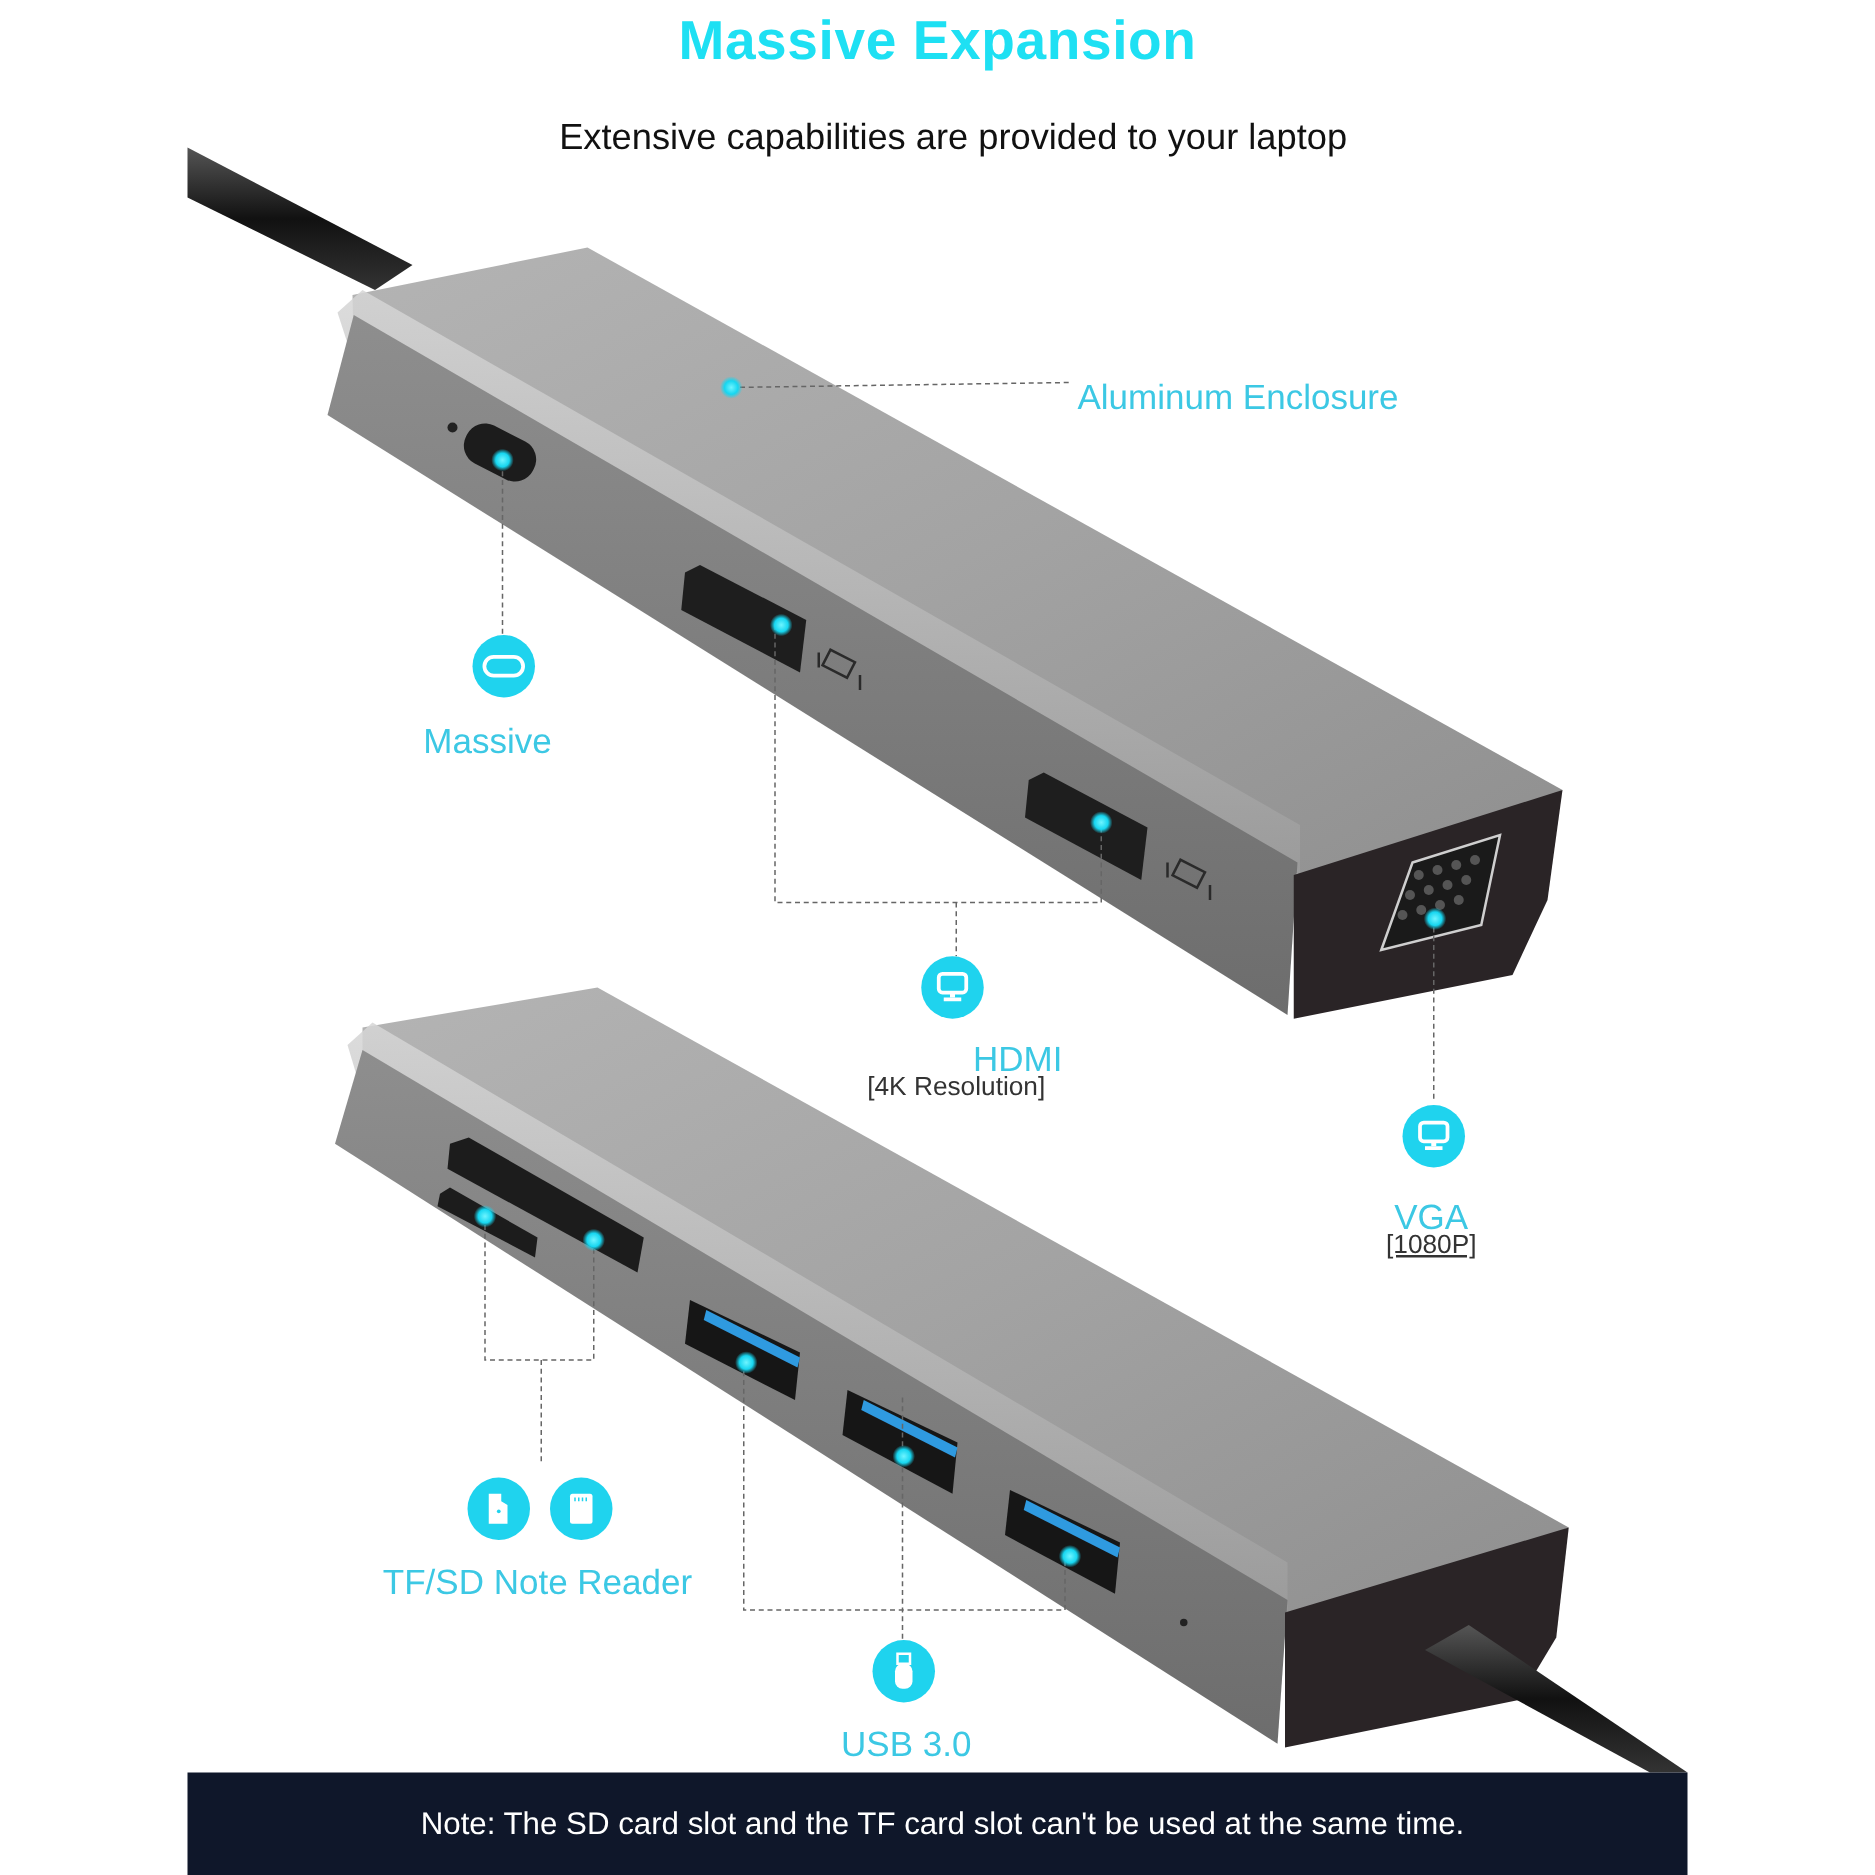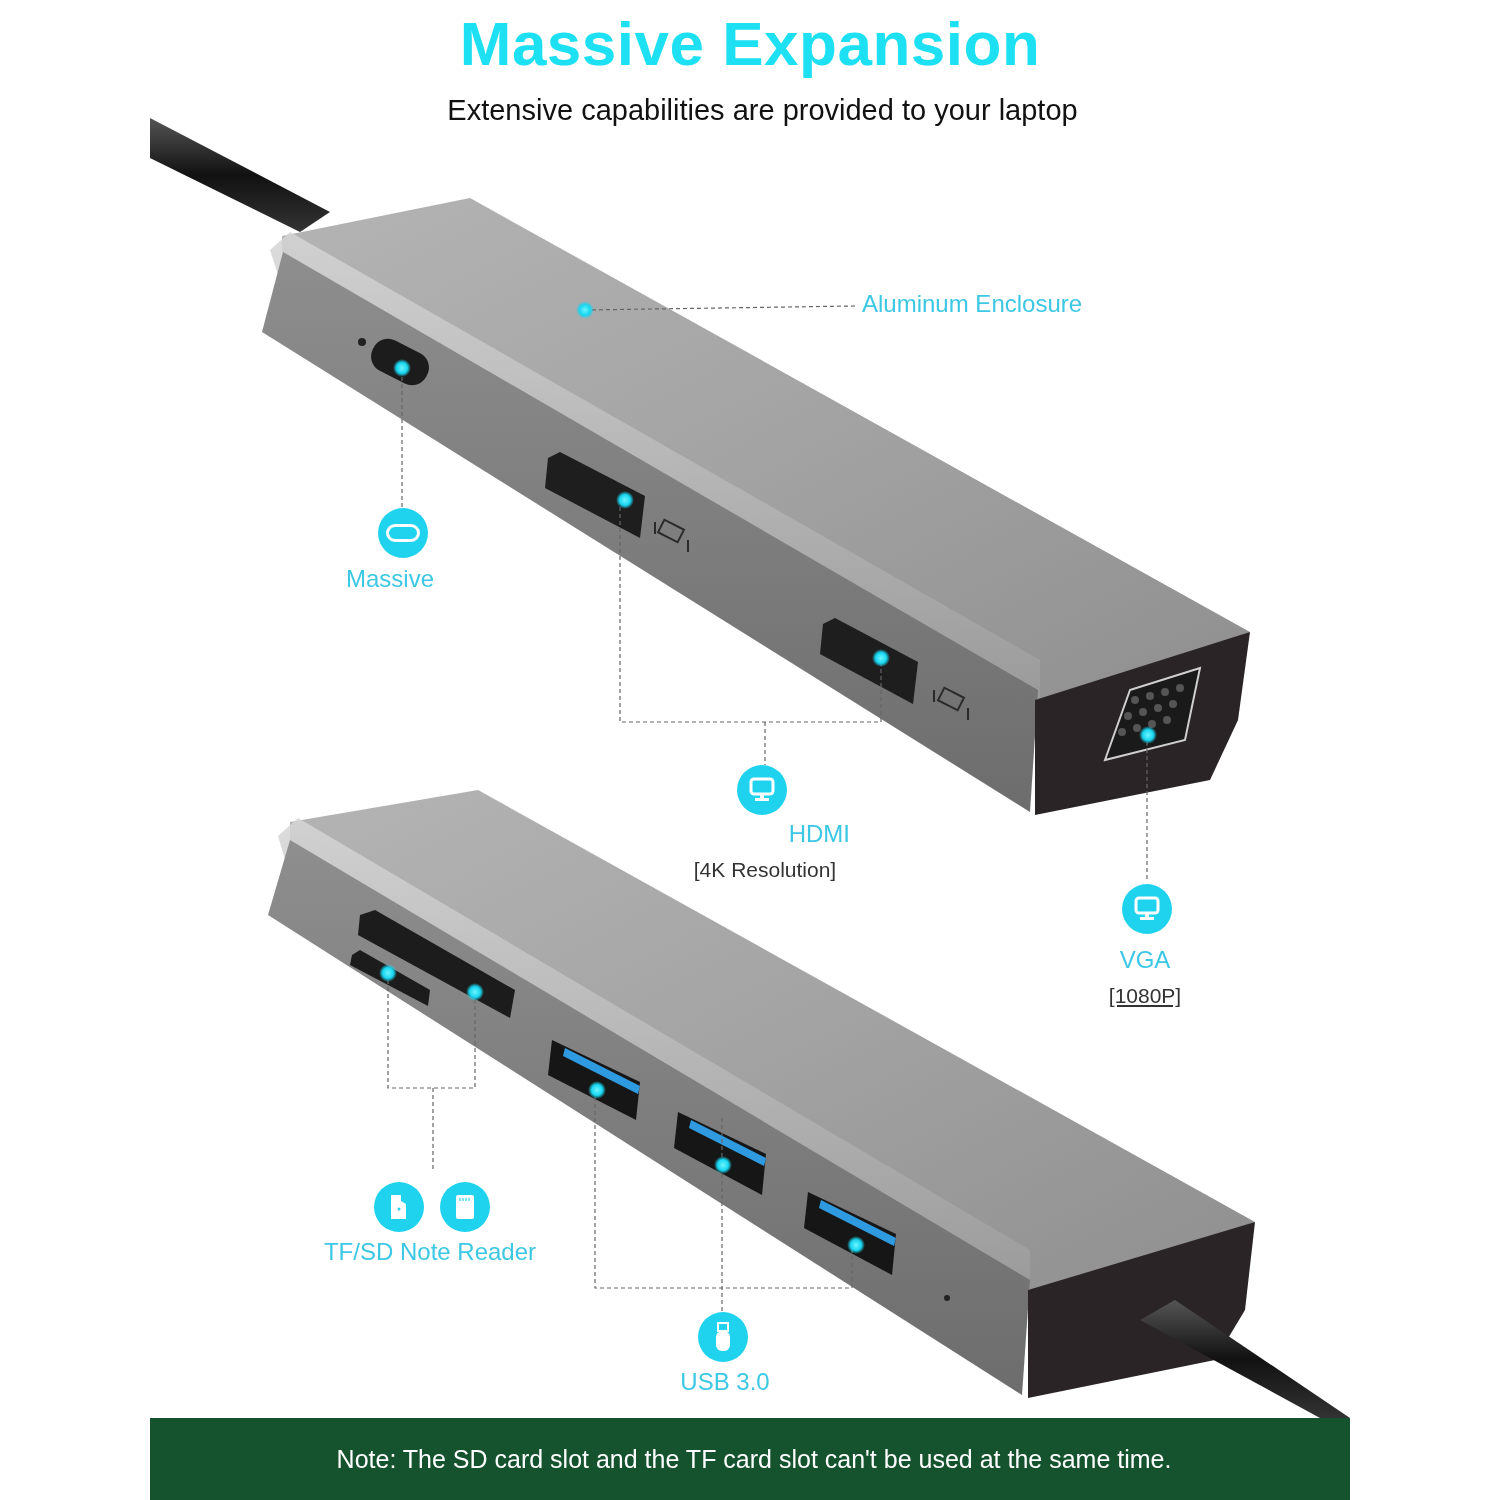--- a/index.html
+++ b/index.html
@@ -1,39 +1,40 @@
 <!DOCTYPE html>
 <html><head>
   <meta charset="utf-8">
   <style>
     html, body { margin: 0; padding: 0; background: #ffffff; }
     body { width: 1500px; height: 1500px; position: relative; overflow: hidden; font-family: "Liberation Sans", sans-serif; }
     .title {
       position: absolute; left: 0; top: 8px; width: 1500px; text-align: center;
-      font-family: "Liberation Sans", sans-serif; font-weight: bold; font-size: 62px; color: #1ee0f3; letter-spacing: 0.5px;
+      font-family: "Liberation Sans", sans-serif; font-weight: bold; font-size: 44px; color: #1ee0f3; letter-spacing: 0.5px;
     }
     .subtitle {
       position: absolute; left: 0; top: 94px; width: 1525px; text-align: center;
       font-size: 29px; color: #111111;
     }
     svg.art { position: absolute; left: 0; top: 0; width: 1500px; height: 1500px; }
     .lbl {
-      position: absolute; color: #3cc8e4; font-size: 24px; text-align: center; line-height: 32px;
+      position: absolute; color: #3cc8e4; font-size: 28px; text-align: center; line-height: 32px;
       font-family: "Liberation Sans", sans-serif;
+      margin-top: 14px;
     }
     .sub {
       position: absolute; color: #333333; font-size: 21px; text-align: center;
       font-family: "Liberation Sans", sans-serif;
     }
     .icon-circle {
       position: absolute; width: 50px; height: 50px; border-radius: 50%; background: #1fd3ee;
       display: flex; align-items: center; justify-content: center;
     }
     .note-bar {
-      position: absolute; left: 150px; top: 1418px; width: 1200px; height: 82px; background: #14532d;
+      position: absolute; left: 150px; top: 1418px; width: 1200px; height: 82px; background: #0f172a;
       display: flex; align-items: center; justify-content: center;
     }
     .note-text { color: #ffffff; font-size: 25px; font-family: "Liberation Sans", sans-serif; margin-left: 8px; }
   </style>
 </head>
 <body>
 
 <div class="title">Massive Expansion</div>
 <div class="subtitle">Extensive capabilities are provided to your laptop</div>
 

